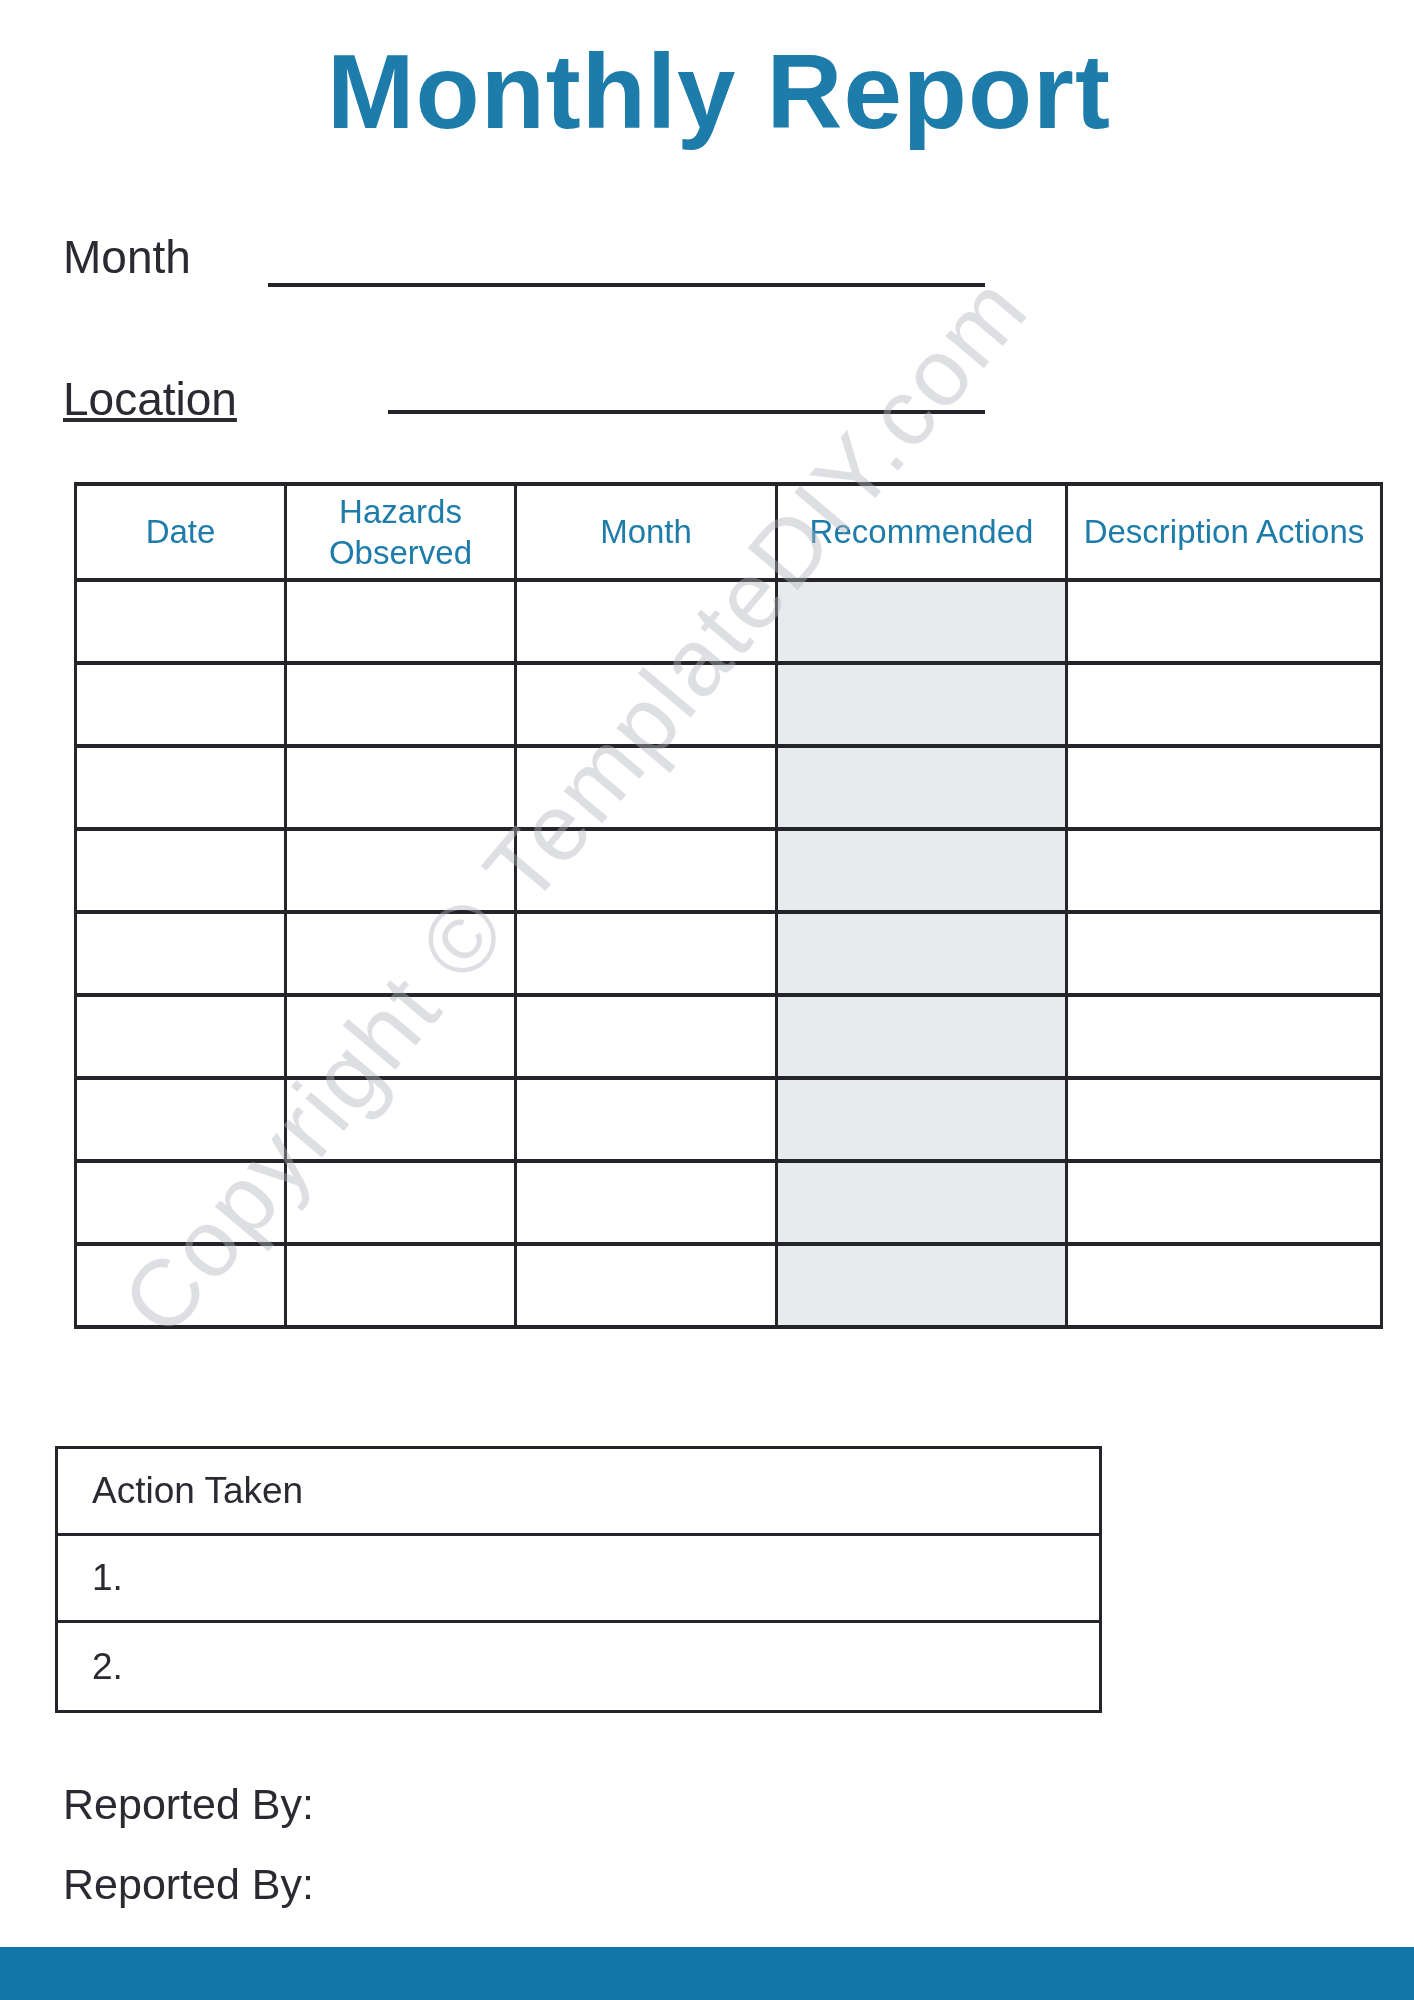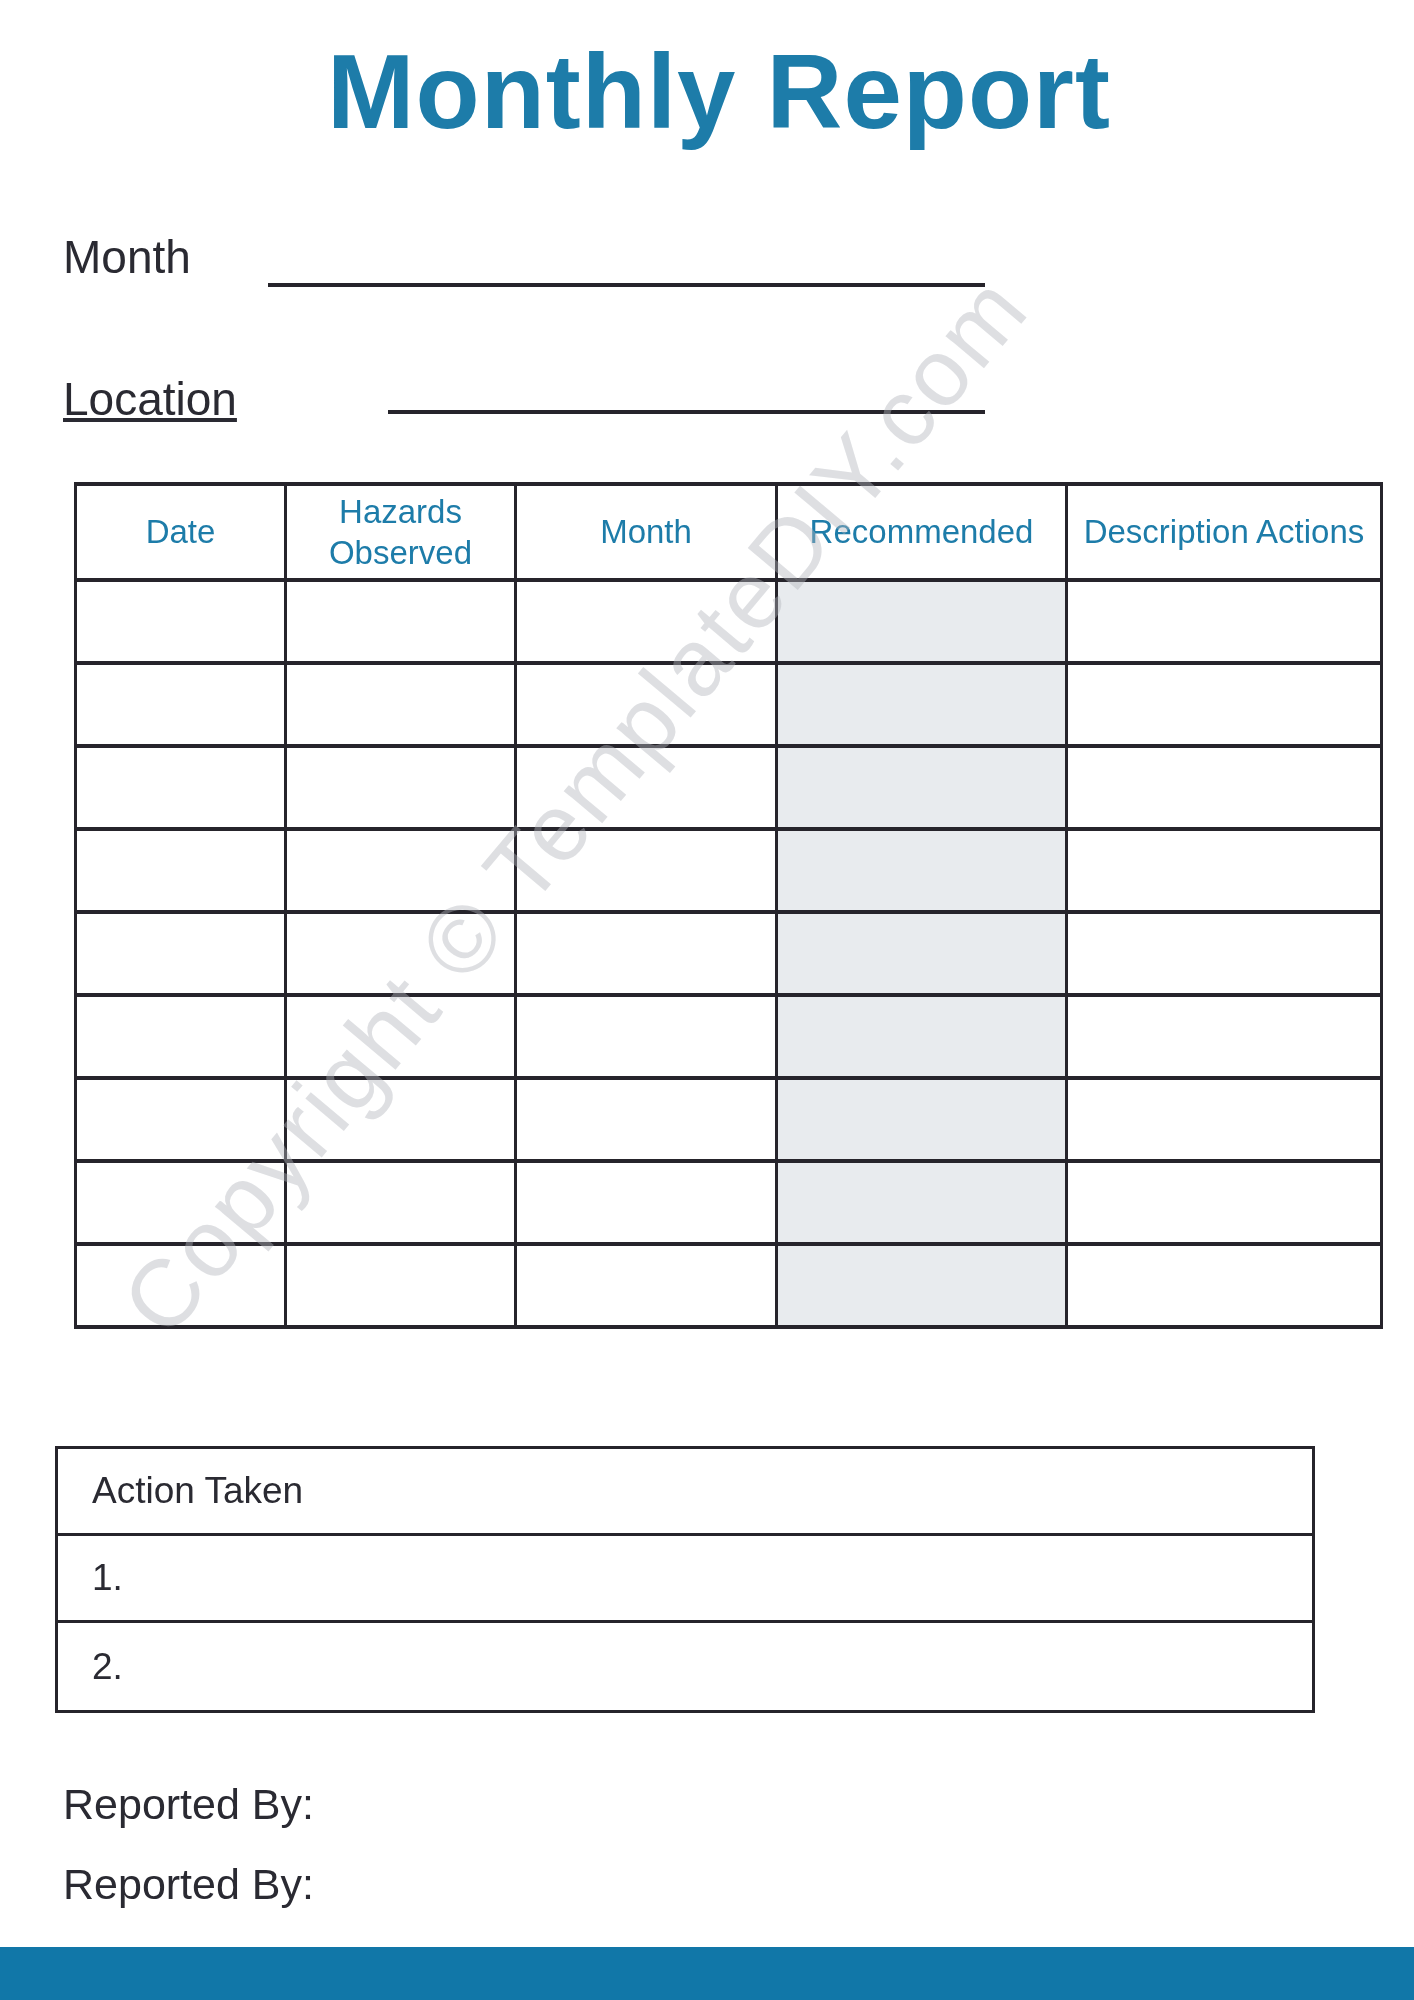--- a/index.html
+++ b/index.html
@@ -69,21 +69,21 @@
     height:83px;
     background:transparent;
   }
   .report-table td.shade{
     background:var(--shade);
   }
 
   .action-box{
     position:absolute;
     left:55px; top:1446px;
-    width:1260px;
+    width:1047px;
     border:3px solid var(--line);
   }
   .action-row{
     height:87px;
     display:flex;
     align-items:center;
     padding-left:34px;
     font-size:37px;
     color:var(--text);
     border-bottom:3px solid var(--line);

